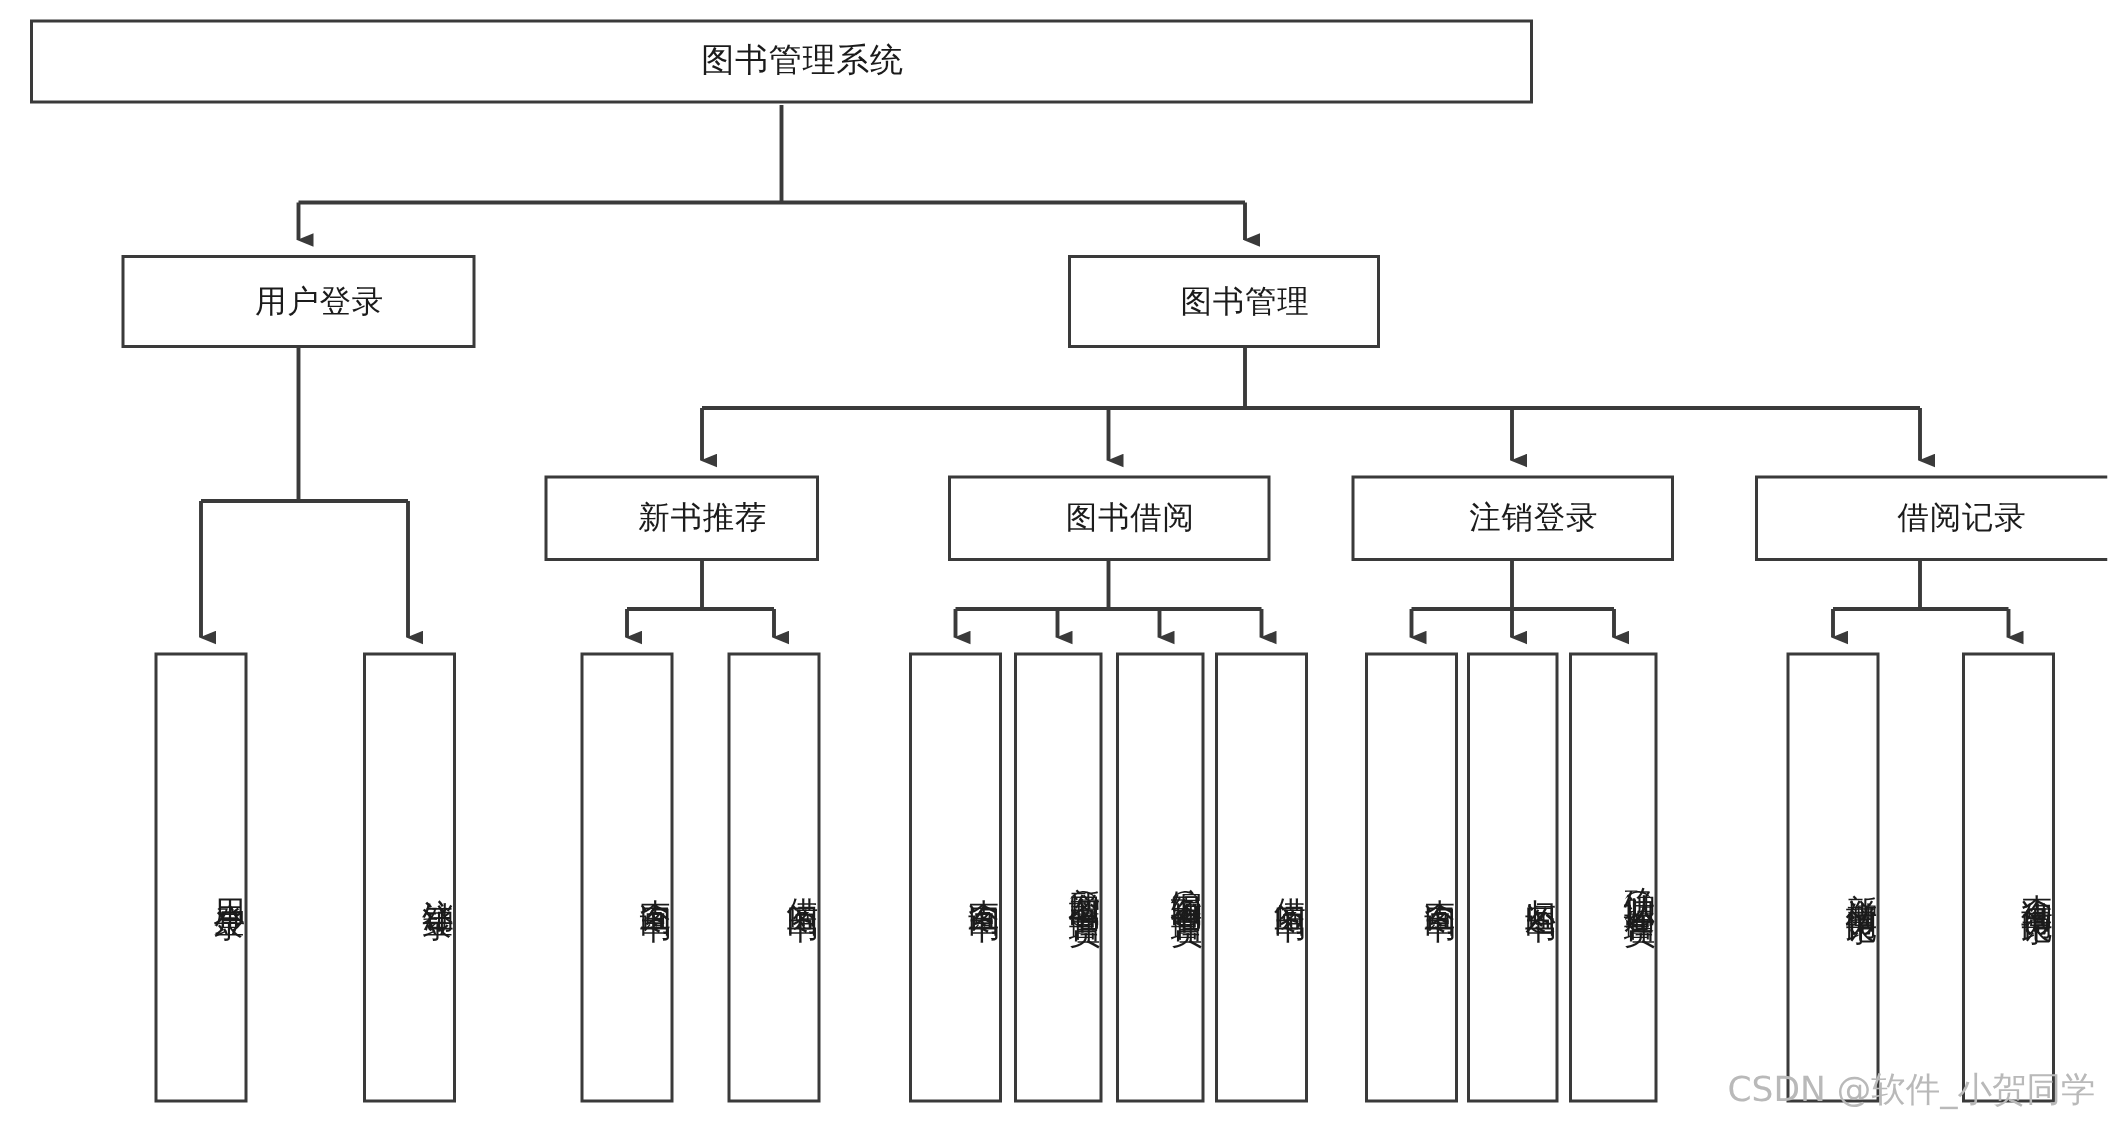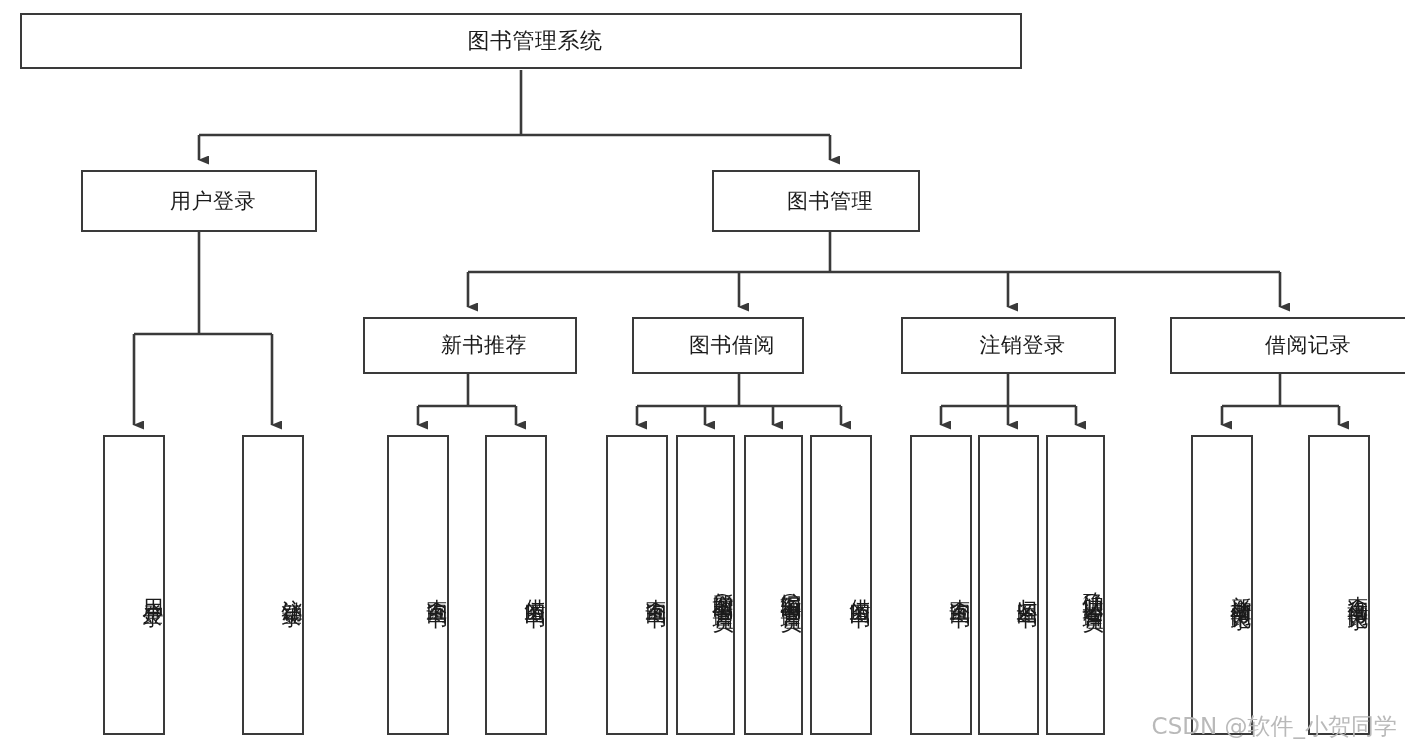--- a/index.html
+++ b/index.html
@@ -129,22 +129,22 @@
       <path d="M1222,406 L1222,425" marker-end="url(#ah)"></path>
       <path d="M1339,406 L1339,425" marker-end="url(#ah)"></path>
     </g>
   </svg>
 
   <div class="node h root" style="left:20px; top:13px; width:1002px; height:56px;">图书管理系统</div>
 
   <div class="node h" style="left:81px; top:170px; width:236px; height:62px;">用户登录</div>
   <div class="node h" style="left:712px; top:170px; width:208px; height:62px;">图书管理</div>
 
-  <div class="node h" style="left:363px; top:317px; width:214px; height:57px;">新书推荐</div>
-  <div class="node h" style="left:632px; top:317px; width:172px; height:57px;">图书借阅</div>
+  <div class="node h" style="left:363px; top:317px; width:183px; height:57px;">新书推荐</div>
+  <div class="node h" style="left:632px; top:317px; width:215px; height:57px;">图书借阅</div>
   <div class="node h" style="left:901px; top:317px; width:215px; height:57px;">注销登录</div>
   <div class="node h" style="left:1170px; top:317px; width:248px; height:57px;">借阅记录</div>
 
   <div class="node v" style="left:103px; top:435px; width:62px; height:300px;">
     <span class="vlabel">用户登录</span>
   </div>
   <div class="node v" style="left:242px; top:435px; width:62px; height:300px;">
     <span class="vlabel">注销登录</span>
   </div>
 

